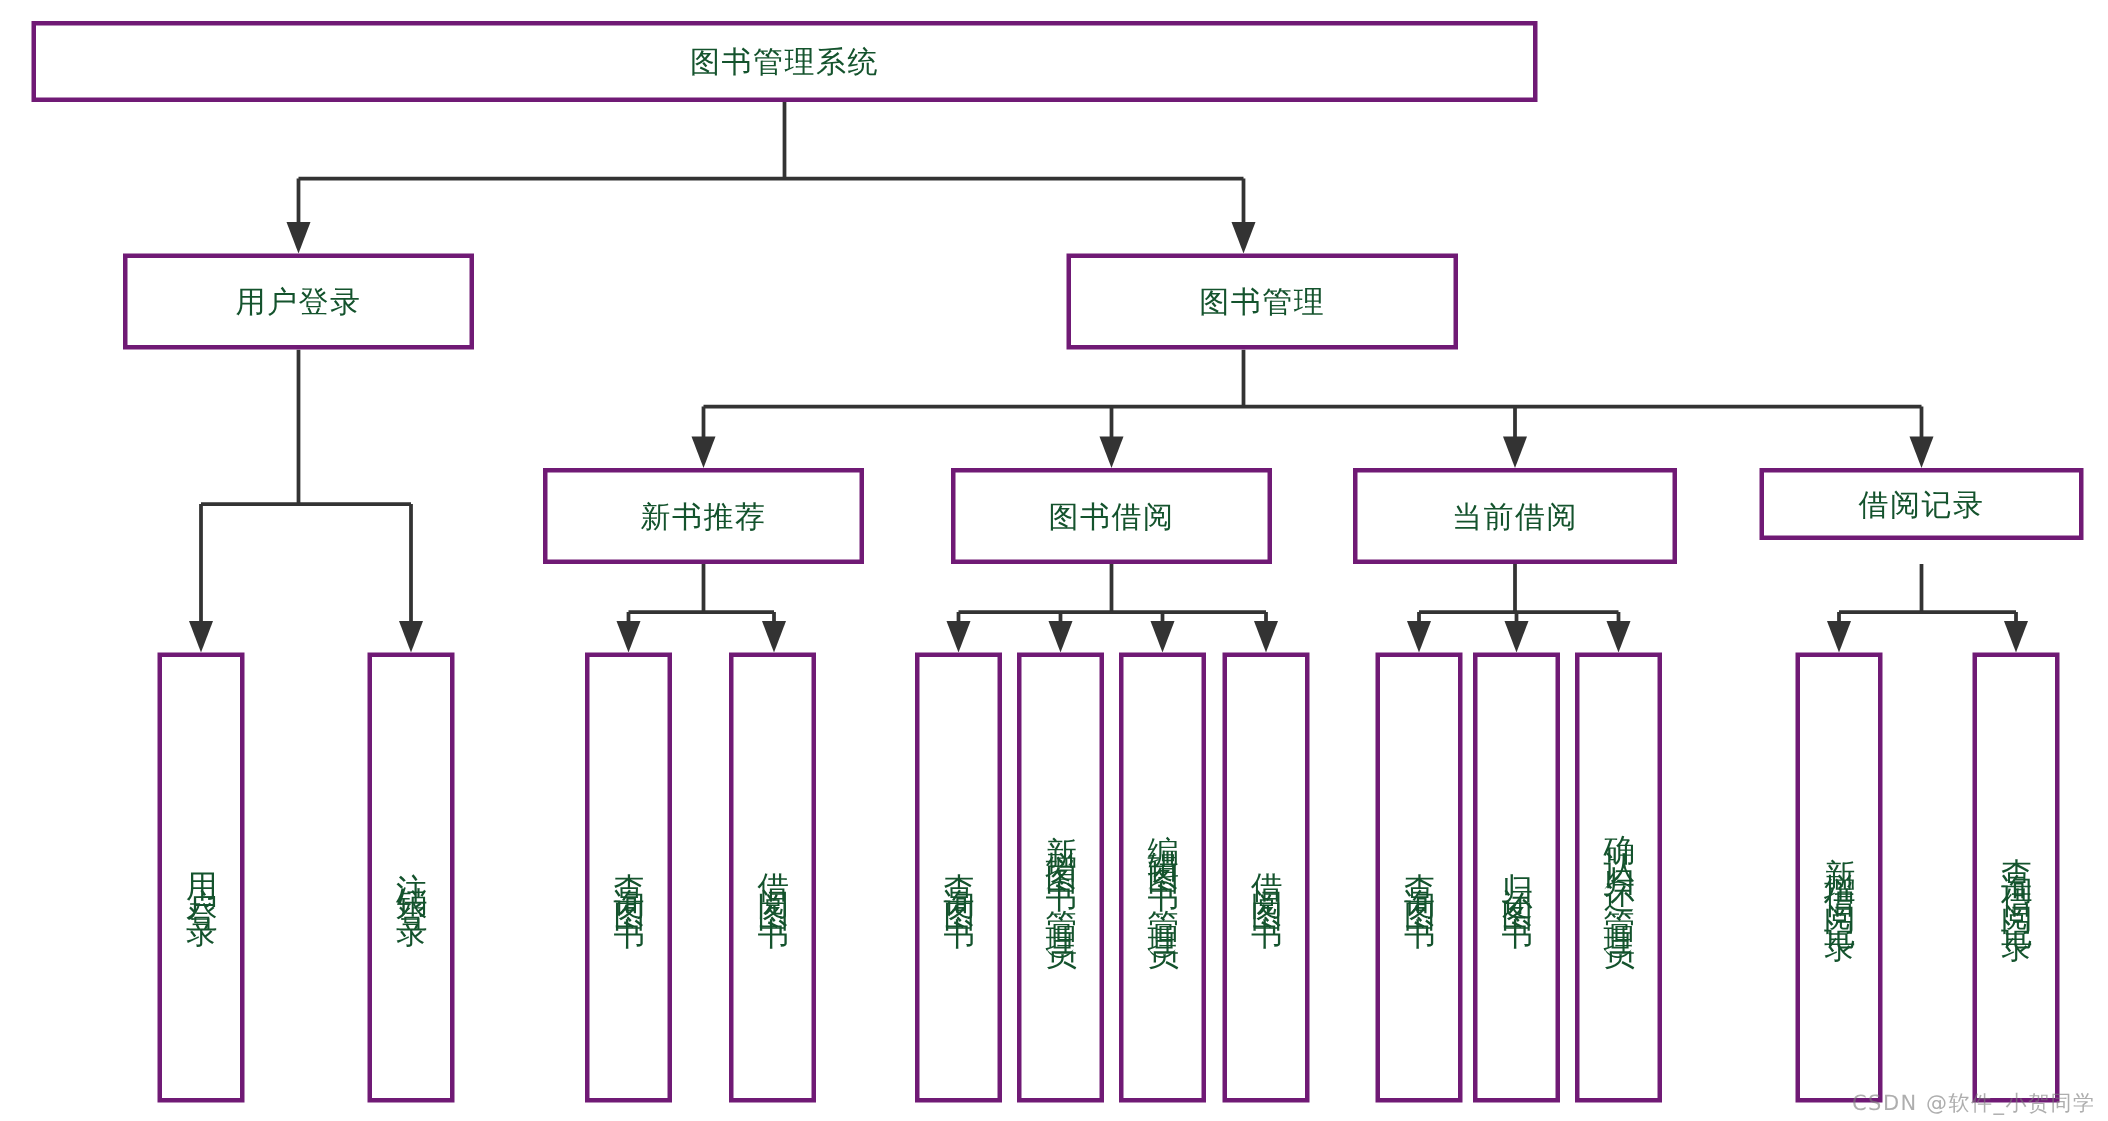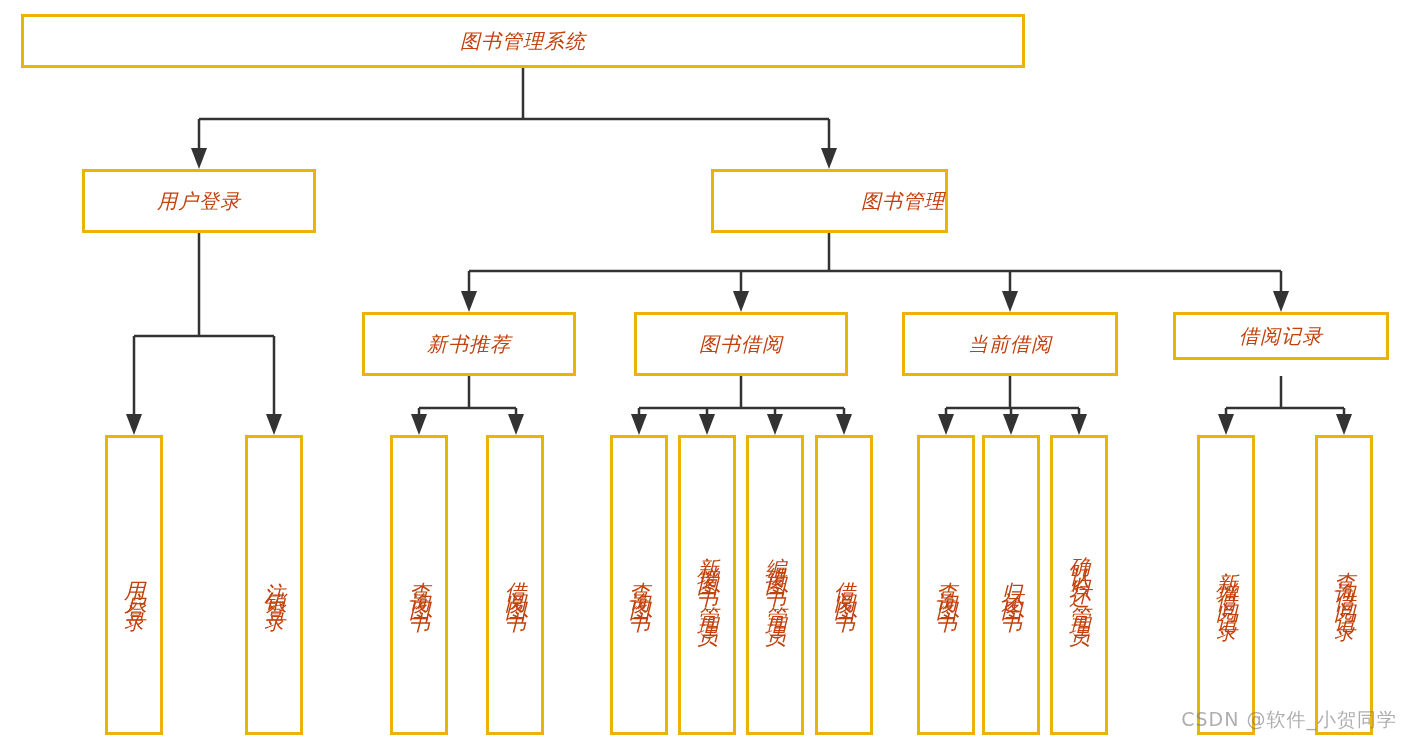--- a/index.html
+++ b/index.html
@@ -8,65 +8,64 @@
     width:1405px;height:747px;
     background:#ffffff;
     font-family:"DejaVu Sans","Liberation Sans",sans-serif;
     overflow:hidden;
   }
   .wires{position:absolute;left:0;top:0;z-index:1;}
   .box{
     position:absolute;
     box-sizing:border-box;
     background:#ffffff;
-    border:3px solid #eab308;
-    color:#c2410c;
+    border:3px solid #701a75;
+    color:#14532d;
     display:flex;
     align-items:center;
     justify-content:center;
     z-index:2;
-    font-style:italic;
   }
   .box.h{font-size:20px;letter-spacing:1px;}
   .box.v{width:58px;top:435px;height:300px;}
   .box.v .vtext{
     writing-mode:vertical-rl;
     text-orientation:mixed;
     font-size:21px;
     letter-spacing:10px;
     line-height:1;
     white-space:nowrap;
   }
   
   #root      {left:21px;  top:14px;  width:1004px;height:54px;}
   #b-user    {left:82px;  top:169px; width:234px; height:64px;}
-  #b-book    {left:711px; top:169px; width:237px; height:64px;justify-content:flex-end;}
+  #b-book    {left:711px; top:169px; width:261px; height:64px;}
   #s-newbook {left:362px; top:312px; width:214px; height:64px;}
   #s-borrow  {left:634px; top:312px; width:214px; height:64px;}
   #s-current {left:902px; top:312px; width:216px; height:64px;}
   #s-records {left:1173px;top:312px; width:216px; height:48px;}
   
   #l-login   {left:105px;}
   #l-logout  {left:245px;}
   #l-q1      {left:390px;}
   #l-br1     {left:486px;}
   #l-q2      {left:610px;}
   #l-add     {left:678px;}
   #l-edit    {left:746px;}
   #l-br2     {left:815px;}
   #l-q3      {left:917px;}
   #l-ret     {left:982px;}
   #l-confirm {left:1050px;}
   #l-addrec  {left:1197px;}
   #l-qrec    {left:1315px;}
   .watermark{
     position:absolute;
-    right:8px;bottom:14px;
+    right:8px;bottom:2px;
     z-index:5;
-    font-size:19px;
+    font-size:14px;
     color:rgba(125,125,125,0.62);
     letter-spacing:1px;
   }
 </style>
 </head>
 <body>
 
 <div class="canvas">
 
   <svg class="wires" width="1405" height="747" viewBox="0 0 1405 747">

